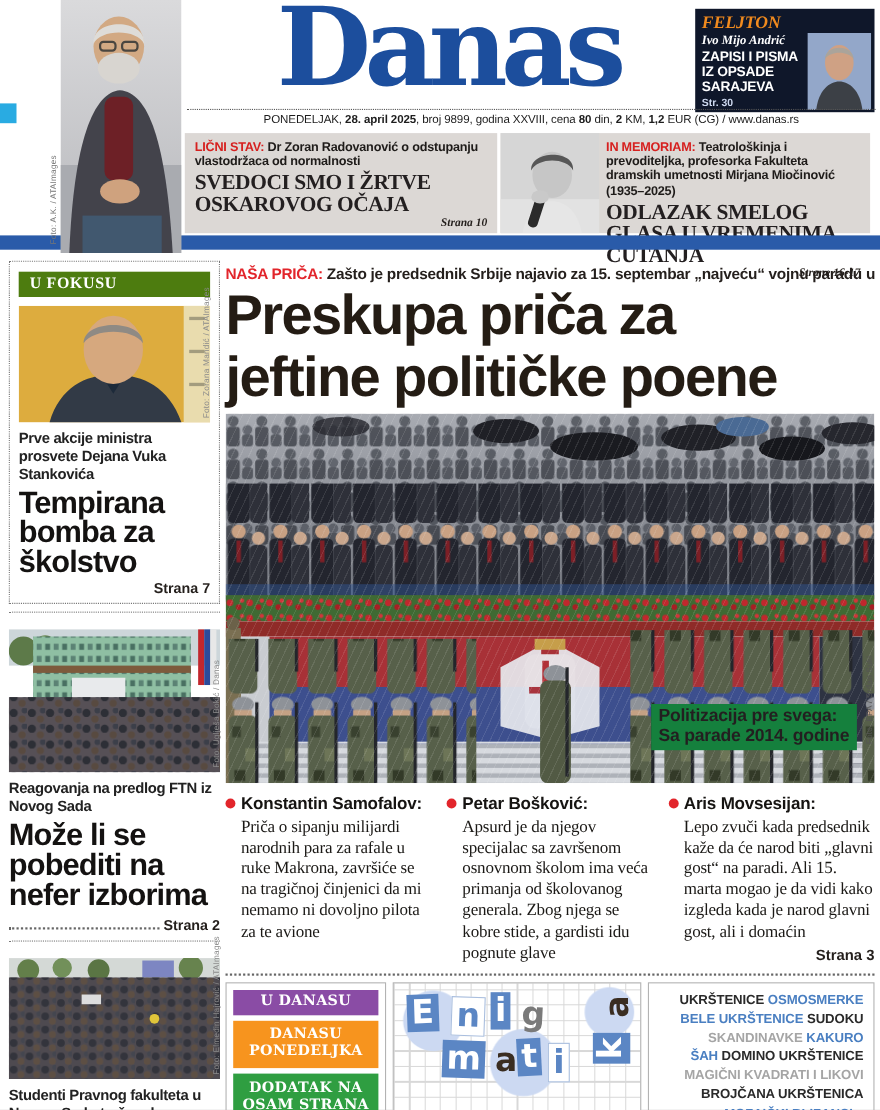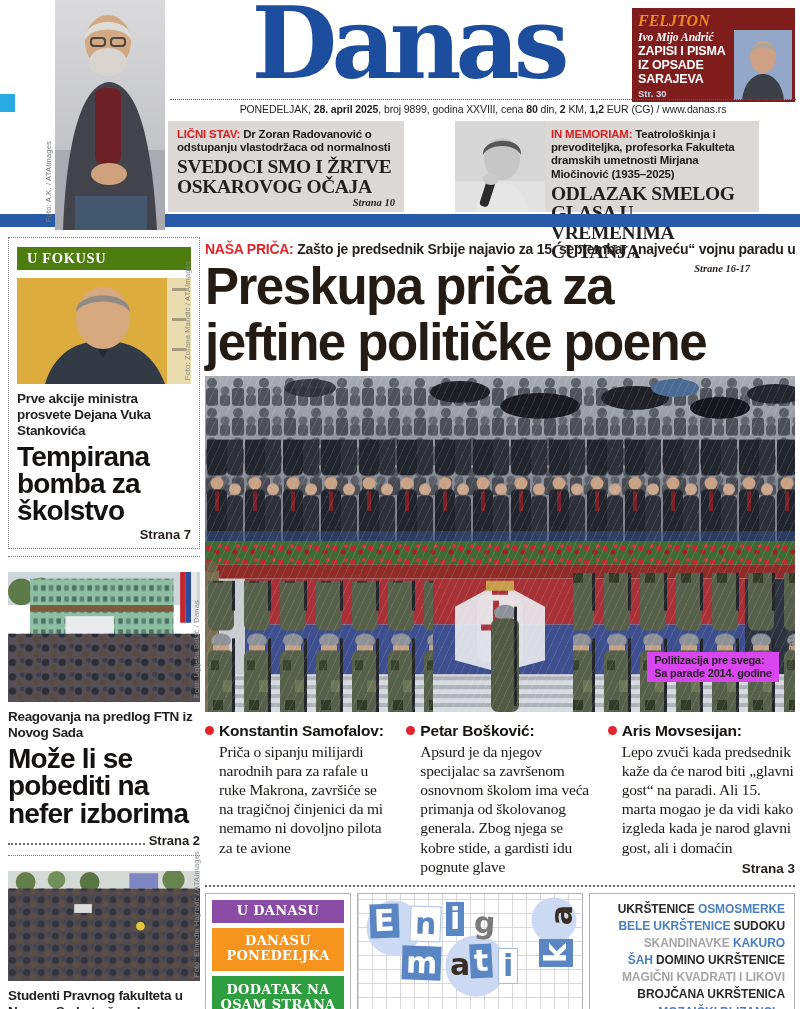--- a/index.html
+++ b/index.html
@@ -18,41 +18,41 @@
   .cyan-square { position:absolute; left:0; top:94px; width:15px; height:18px; background:#29abe2; }
   .columnist-photo { position:absolute; left:55px; top:0; width:110px; height:230px; z-index:6; }
   .columnist-photo svg { width:100%; height:100%; display:block; }
   .vcredit {
     position:absolute; writing-mode:vertical-rl; transform:rotate(180deg);
     font-size:7.5px; color:#767676; letter-spacing:.2px; white-space:nowrap;
   }
   .credit-columnist { left:-11px; bottom:8px; }
   .feljton {
     position:absolute; left:632px; top:8px; width:163px; height:94px;
-    background:#7f1d1d; padding:4px 6px; overflow:hidden;
+    background:#0f172a; padding:4px 6px; overflow:hidden;
   }
   .feljton-label { font-family:"Liberation Serif", serif; font-style:italic; font-weight:bold;
     font-size:16px; color:#f08a1e; }
   .feljton-author { font-family:"Liberation Serif", serif; font-style:italic; font-weight:bold;
     font-size:11.5px; color:#fff; margin-top:1px; }
   .feljton-title { font-weight:bold; font-size:12.5px; line-height:1.1; color:#fff;
     margin-top:2px; width:97px; letter-spacing:-.2px; }
   .feljton-page { font-weight:bold; font-size:9.5px; color:#cfdaf0; margin-top:2px; }
   .feljton-photo { position:absolute; right:3px; top:22px; width:58px; height:70px; }
   .feljton-photo svg { width:100%; height:100%; display:block; }
   .dateline {
     position:absolute; left:170px; top:99px; width:626px;
     border-top:1px dotted #555; padding-top:3px;
     font-size:10.5px; text-align:center; color:#1d1d1d; letter-spacing:-.1px;
   }
   .dateline b { font-weight:bold; }
   
   .teaser { position:absolute; top:121px; height:91px; background:#dcd8d5; padding:7px 9px 5px 9px; }
-  .teaser-a { left:168px; width:236px; }
-  .teaser-b { left:455px; width:304px; padding-left:96px; }
+  .teaser-a { left:168px; width:284px; }
+  .teaser-b { left:455px; width:336px; padding-left:96px; }
   .teaser-photo { position:absolute; left:0; top:0; width:90px; height:91px; }
   .teaser-photo svg { width:100%; height:100%; display:block; }
   .teaser-kicker { font-size:11.5px; font-weight:bold; line-height:1.15; color:#1e1b19; letter-spacing:-.2px;}
   .teaser-kicker .red { color:#d6201f; }
   .teaser-title { font-family:"Liberation Serif", serif; font-weight:bold; font-size:19.5px;
     line-height:1.0; letter-spacing:-.4px; margin-top:3px; color:#231f20; }
   .teaser-page { font-family:"Liberation Serif", serif; font-style:italic; font-weight:bold;
     font-size:10.5px; text-align:right; margin-top:1px; }
   .blue-bar { position:absolute; left:0; top:214px; width:800px; height:13px; background:#2a5ba9; }
   
@@ -74,22 +74,22 @@
   
   .main { position:absolute; left:205px; top:241px; width:590px; }
   .kicker { font-size:14px; font-weight:bold; letter-spacing:-.25px; white-space:nowrap; }
   .kicker .red { color:#e2252b; }
   .headline { font-size:51px; font-weight:bold; line-height:1.1; letter-spacing:-1.5px;
     color:#241c14; margin-top:2px; }
   .main-photo { position:relative; margin-top:5px; width:590px; height:336px; overflow:hidden; }
   .main-photo svg { width:100%; height:100%; display:block; }
   .main-photo::after { content:""; position:absolute; inset:0;
     background:repeating-linear-gradient(115deg, rgba(255,255,255,.10) 0 1px, transparent 1px 7px); }
-  .photo-caption { position:absolute; right:16px; bottom:30px; background:#d946ef; padding:2px 7px 3px 7px;
-    font-size:11px; font-weight:bold; line-height:1.15; color:#231f20; z-index:2; letter-spacing:-.2px; }
+  .photo-caption { position:absolute; right:16px; bottom:30px; background:#15803d; padding:2px 7px 3px 7px;
+    font-size:16px; font-weight:bold; line-height:1.15; color:#231f20; z-index:2; letter-spacing:-.2px; }
   .credit-main { right:0px; bottom:36px; z-index:2; color:#555; }
   
   .quotes { display:flex; gap:14px; margin-top:10px; }
   .quote { flex:1; position:relative; padding-left:14px; }
   .bullet { position:absolute; left:0; top:4px; width:9px; height:9px; border-radius:50%; background:#e2252b; }
   .quote-name { font-size:15.5px; font-weight:bold; line-height:1.1; letter-spacing:-.2px; color:#161412; }
   .quote-body { font-family:"Liberation Serif", serif; font-size:15.5px; line-height:1.23;
     margin-top:3px; color:#1b1916; letter-spacing:-.2px; }
   .quote-page { font-size:13.5px; font-weight:bold; text-align:right; margin-top:4px; }
   .main-sep { border-top:2px dotted #666; margin-top:9px; }

